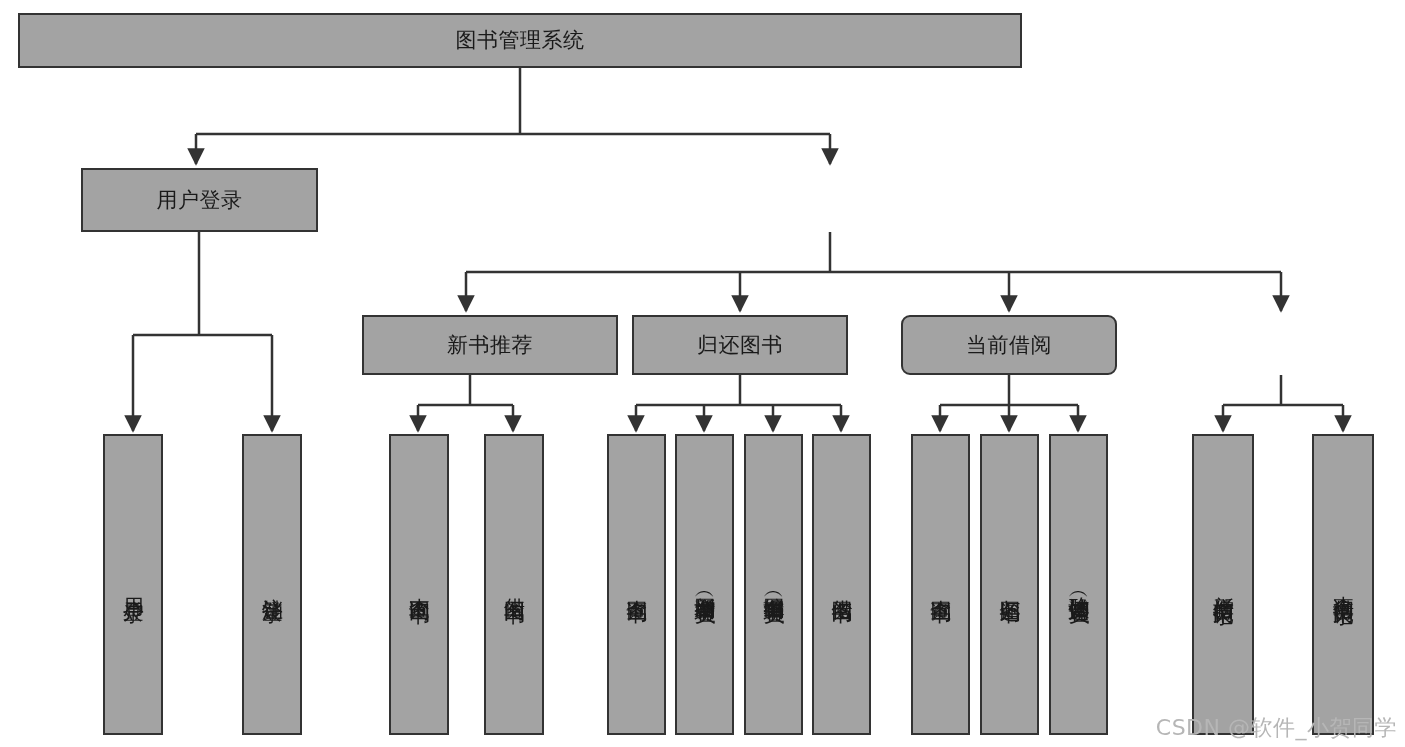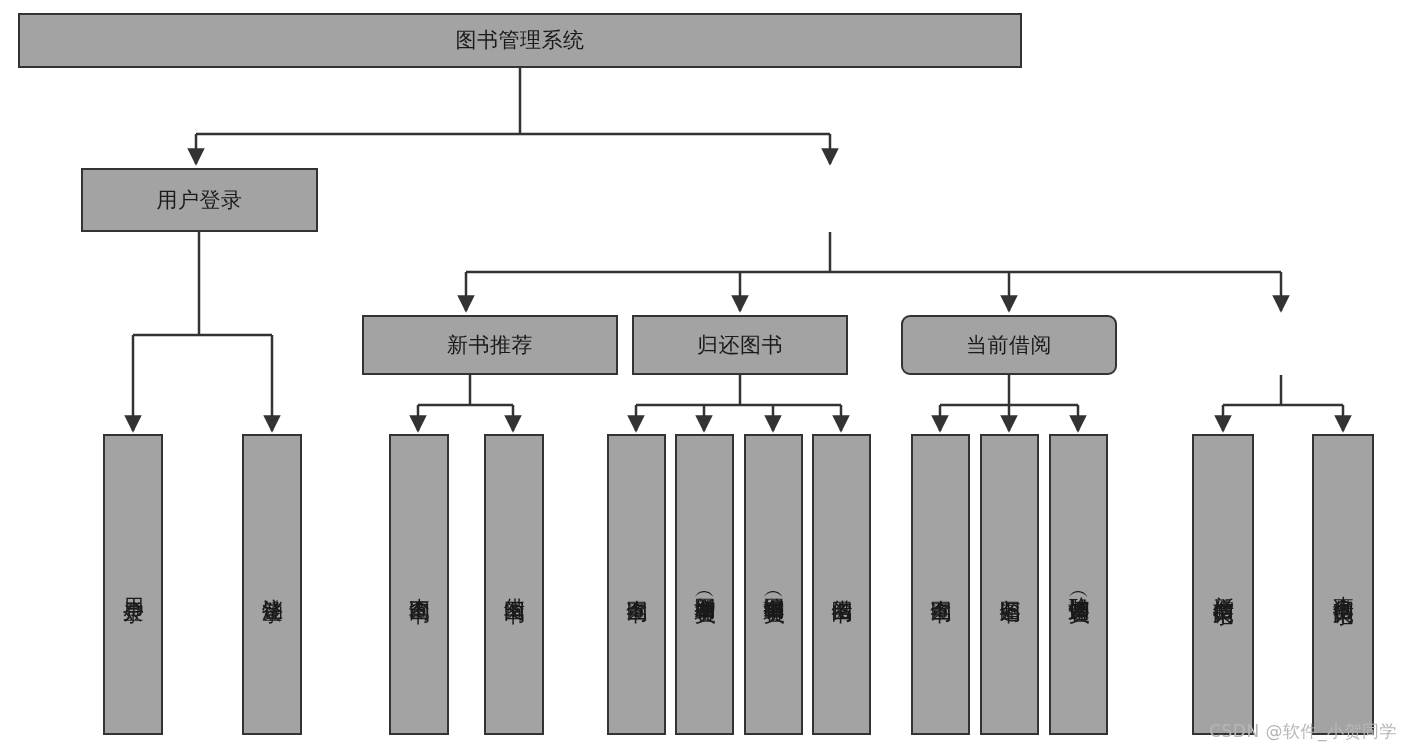--- a/index.html
+++ b/index.html
@@ -56,21 +56,21 @@
     letter-spacing: 2px;
     line-height: 1;
   }
   .node.vertical.narrow .node-label {
     letter-spacing: 1px;
   }
   #watermark {
     position: absolute;
     right: 8px;
     bottom: 4px;
-    font-size: 17px;
+    font-size: 22px;
     color: #b6b6b6;
     z-index: 5;
     white-space: nowrap;
     letter-spacing: 0.5px;
   }
 </style>
 </head>
 <body>
 
 <div id="diagram-root">

